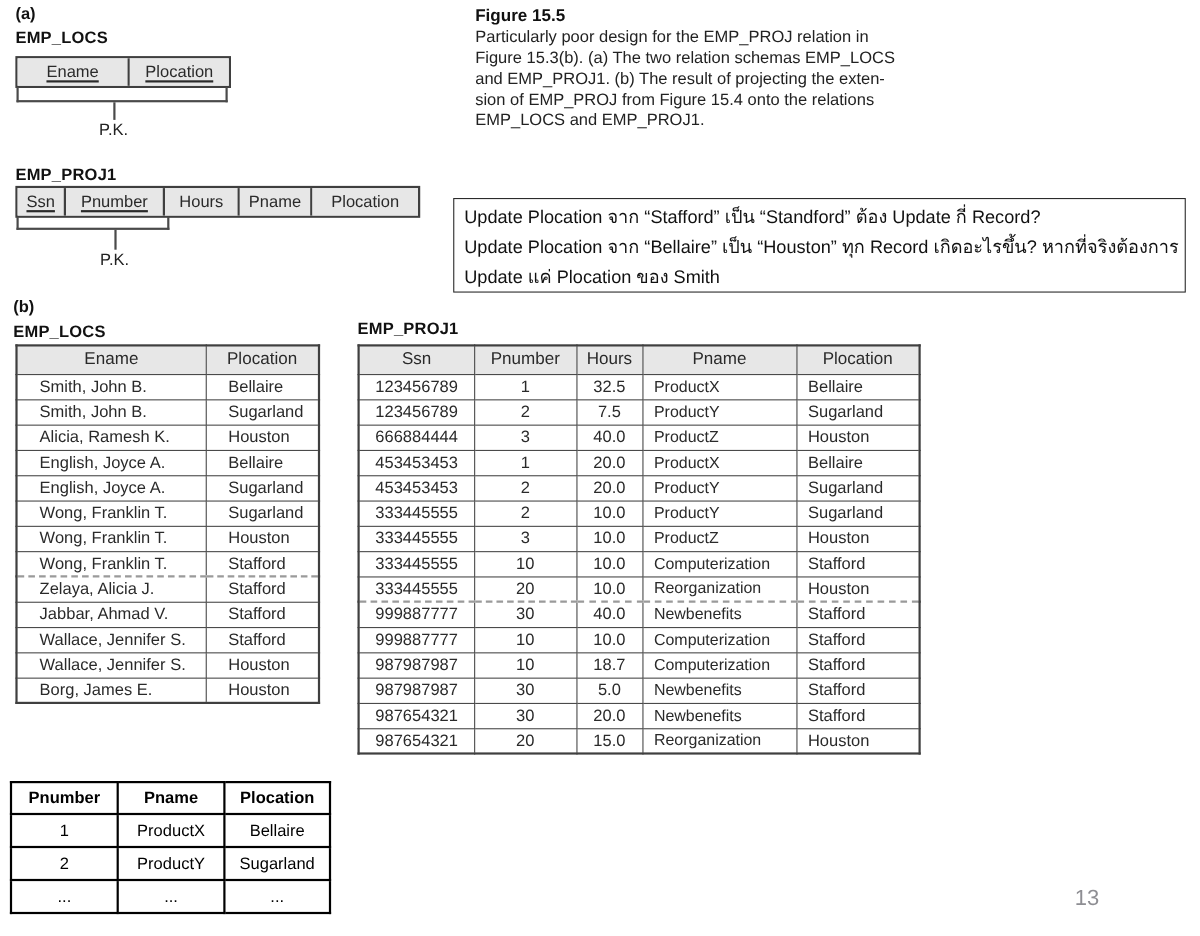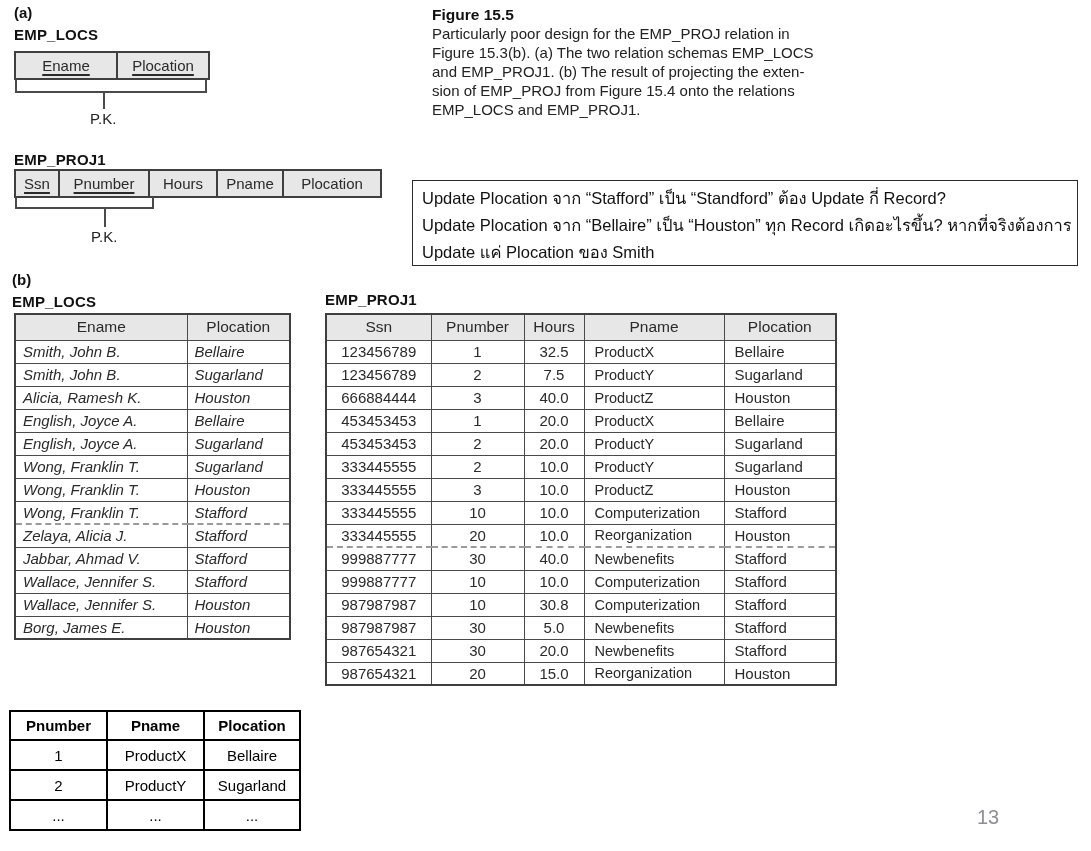--- a/index.html
+++ b/index.html
@@ -44,21 +44,21 @@
   }
   .data-table td {
     font-size:15px; border:1px solid #4a4a4a; height:23px;
     color:#2a2a2a; overflow:hidden; white-space:nowrap;
   }
   tr.dashed-below td { border-bottom:2px dashed #9a9a9a; }
 
   .tbl-locs { width:275px; }
   .tbl-locs th:nth-child(1), .tbl-locs td:nth-child(1) { width:172px; }
   .tbl-locs th:nth-child(2), .tbl-locs td:nth-child(2) { width:103px; }
-  .tbl-locs td { text-align:left; padding-left:7px;font-style:italic; }
+  .tbl-locs td { text-align:left; padding-left:20px; }
 
   .tbl-proj { width:510px; }
   .tbl-proj th:nth-child(1), .tbl-proj td:nth-child(1) { width:105px; }
   .tbl-proj th:nth-child(2), .tbl-proj td:nth-child(2) { width:93px; }
   .tbl-proj th:nth-child(3), .tbl-proj td:nth-child(3) { width:60px; }
   .tbl-proj th:nth-child(4), .tbl-proj td:nth-child(4) { width:140px; }
   .tbl-proj th:nth-child(5), .tbl-proj td:nth-child(5) { width:112px; }
   .tbl-proj td:nth-child(1), .tbl-proj td:nth-child(2), .tbl-proj td:nth-child(3) { text-align:center; }
   .tbl-proj td:nth-child(4), .tbl-proj td:nth-child(5) { text-align:left; padding-left:10px; }
   .tbl-proj td:nth-child(4) { font-size:14.5px; }
@@ -272,21 +272,21 @@
       <tr>
         <td>999887777</td>
         <td>10</td>
         <td>10.0</td>
         <td>Computerization</td>
         <td>Stafford</td>
       </tr>
       <tr>
         <td>987987987</td>
         <td>10</td>
-        <td>30.8</td>
+        <td>18.7</td>
         <td>Computerization</td>
         <td>Stafford</td>
       </tr>
       <tr>
         <td>987987987</td>
         <td>30</td>
         <td>5.0</td>
         <td>Newbenefits</td>
         <td>Stafford</td>
       </tr>

